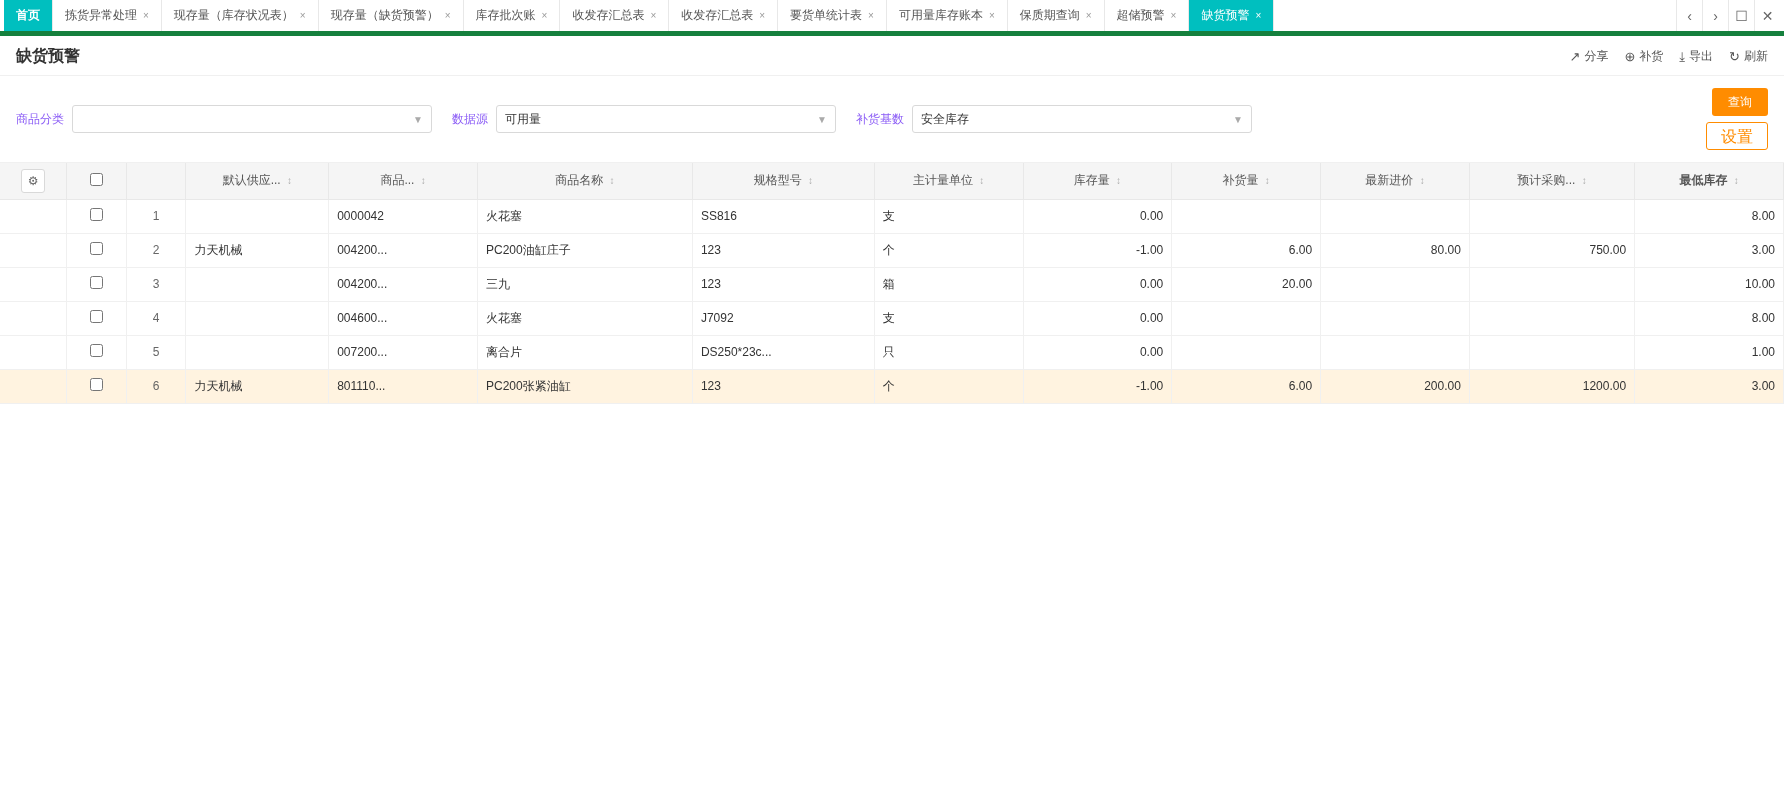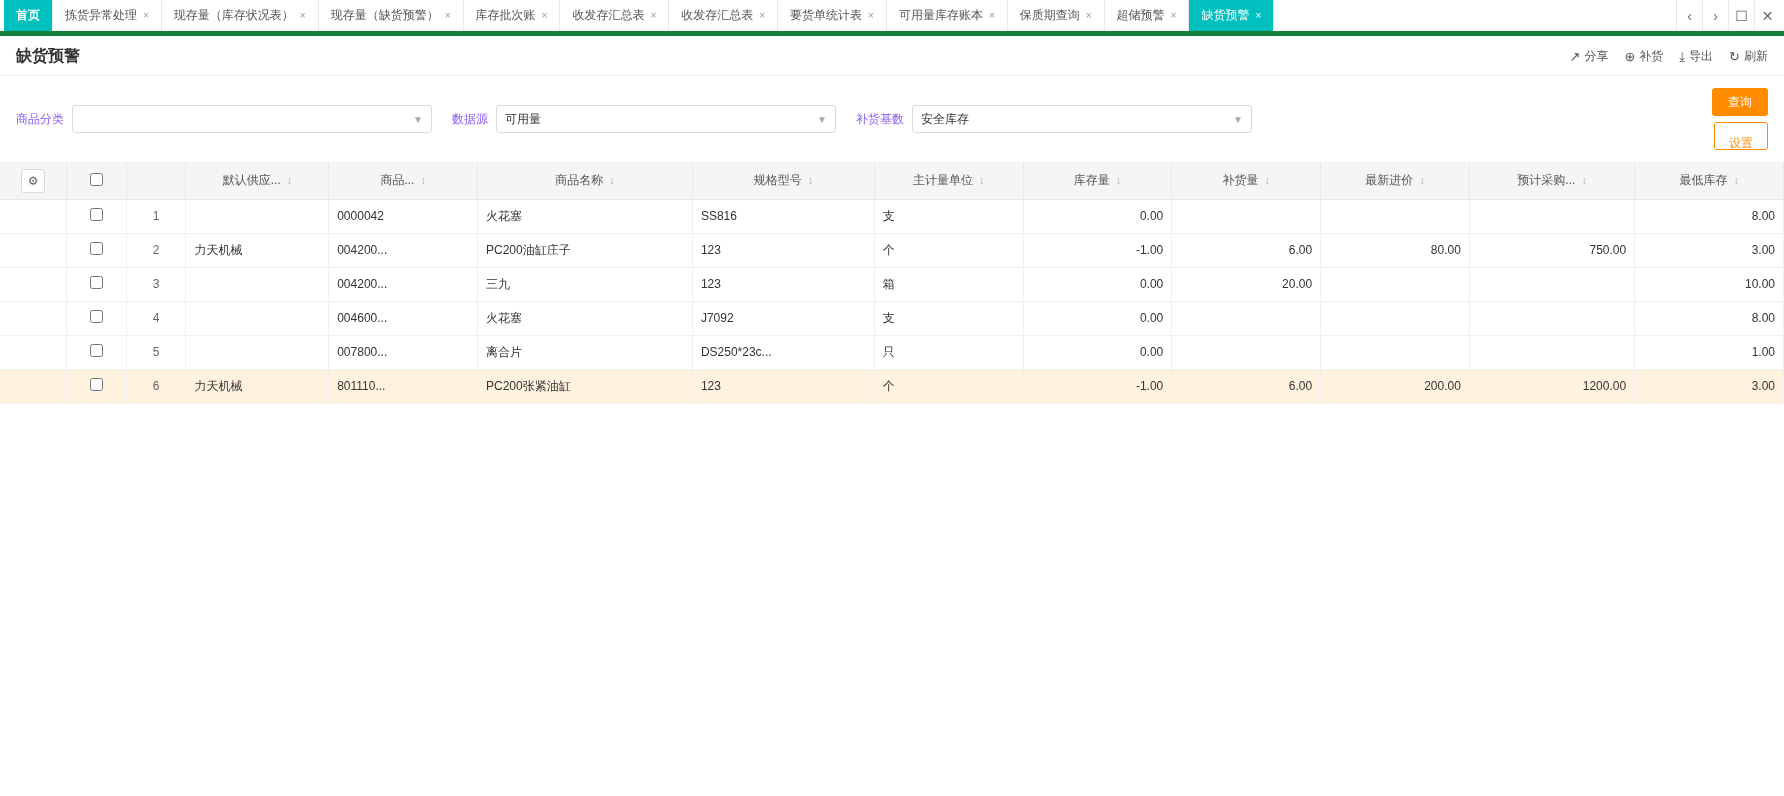--- a/index.html
+++ b/index.html
@@ -143,24 +143,24 @@
       padding: 5px 16px;
       border-radius: 3px;
       cursor: pointer;
       font-size: 12px;
       height: 28px;
     }
     .btn-settings {
       background: #fff;
       color: #ff8c00;
       border: 1px solid #ff8c00;
-      padding: 12px 14px;
+      padding: 4px 14px;
       border-radius: 3px;
       cursor: pointer;
-      font-size: 12px;
+      font-size: 16px;
       height: 28px;
     }
     .filter-right {
       margin-left: auto;
       display: flex;
       flex-direction: column;
       gap: 6px;
       align-items: flex-end;
     }
 
@@ -373,21 +373,21 @@
             <span class="sort-icon">↕</span>
           </th>
           <th style="width:90px;">
             <span>最新进价</span>
             <span class="sort-icon">↕</span>
           </th>
           <th style="width:100px;">
             <span>预计采购...</span>
             <span class="sort-icon">↕</span>
           </th>
-          <th style="width:90px;">
+          <th style="width:90px;font-weight:bold;">
             <span>最低库存</span>
             <span class="sort-icon">↕</span>
           </th>
         </tr>
       </thead>
       <tbody id="table-body">
 
       <tr>
       <td class="gear-cell"></td>
       <td class="checkbox-cell">
@@ -456,21 +456,21 @@
       <td class="num-cell"></td>
       <td class="num-cell">8.00</td>
     </tr>
           <tr>
       <td class="gear-cell"></td>
       <td class="checkbox-cell">
         <input type="checkbox" style="">
       </td>
       <td class="row-num">5</td>
       <td></td>
-      <td>007800...</td>
+      <td>007200...</td>
       <td>离合片</td>
       <td>DS250*23c...</td>
       <td>只</td>
       <td class="num-cell">0.00</td>
       <td class="num-cell"></td>
       <td class="num-cell"></td>
       <td class="num-cell"></td>
       <td class="num-cell">1.00</td>
     </tr>
           <tr class="highlighted">

